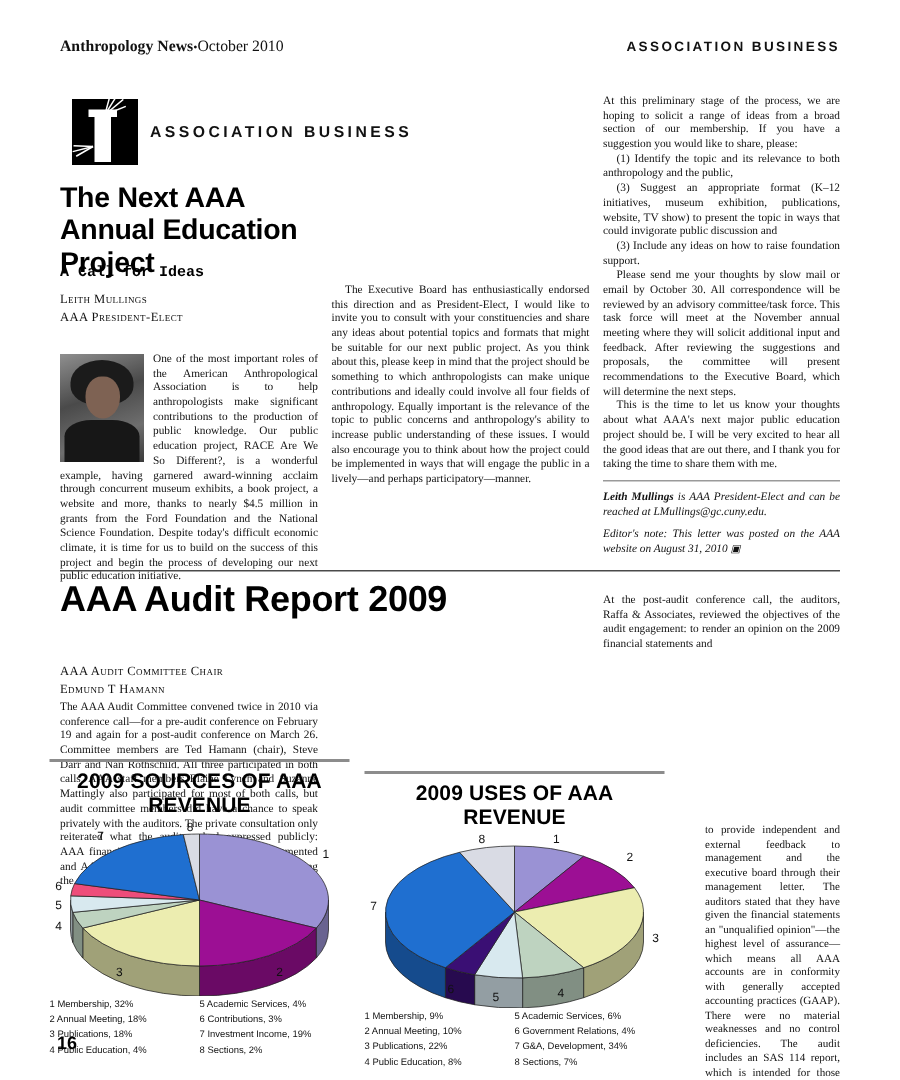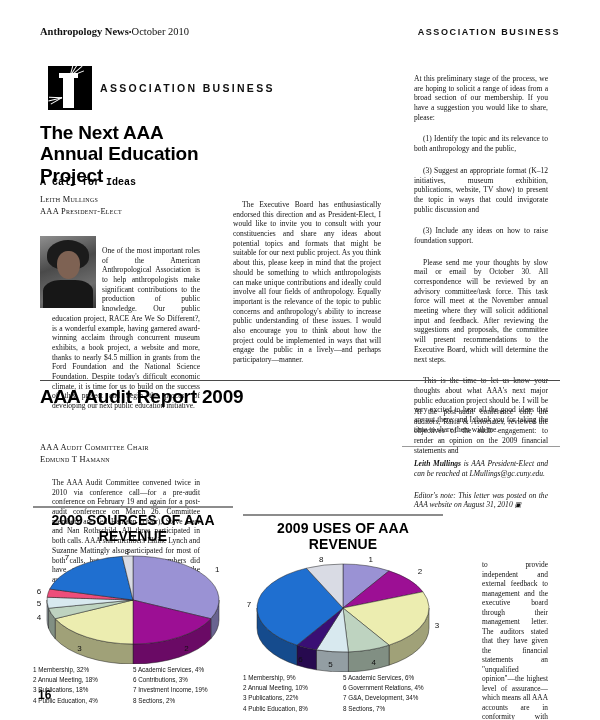--- a/index.html
+++ b/index.html
@@ -59,21 +59,21 @@
   .byline {
     position:absolute; left:40px; top:194px; width:180px;
     font-family:"Liberation Serif", serif;
     font-size:8.4px; line-height:1.42; color:#111;
     font-variant:small-caps; letter-spacing:0.3px;
   }
 
   
   .col { position:absolute; font-size:7.55px; line-height:1.285; text-align:justify;
          color:#111; font-family:"Liberation Serif", serif; }
-  .col p { margin:12px; text-indent:9px; }
+  .col p { margin:0; text-indent:9px; }
   .col p.noind { text-indent:0; }
   .col p + p { margin-top:0px; }
 
   .a1c1 { left:40px; top:234px; width:172px; }
   .a1c2 { left:221px; top:188px; width:172px; }
   .a1c3 { left:402px; top:62px; width:158px; }
 
   .portrait {
     float:left; width:56px; height:72px; margin:2px 6px 2px 0;
     background:linear-gradient(160deg,#8f8f8f 0%,#4a4a4a 40%,#6e6e6e 72%,#3a3a3a 100%);
@@ -100,21 +100,21 @@
   .sig { font-style:italic; }
   .sig b { font-style:italic; font-weight:700; }
   .ednote { font-style:italic;font-family:Liberation Serif, serif; }
   .rule-small { border-top:1px solid #9a9a9a; margin:6px 0 5px 0; width:100%; }
 
   
   .rule-thick { position:absolute; left:40px; top:380px; width:520px; border-top:1.6px solid #4a4a4a; }
   .headline2 {
     position:absolute; left:40px; top:386px; width:400px;
     font-family:"Liberation Sans", sans-serif;
-    font-size:19px; font-weight:700; color:#000; letter-spacing:-0.2px;
+    font-size:24px; font-weight:700; color:#000; letter-spacing:-0.2px;
   }
   .byline2 {
     position:absolute; left:40px; top:442px; width:172px;
     font-family:"Liberation Serif", serif;
     font-size:8.4px; line-height:1.42; color:#111;
     font-variant:small-caps; letter-spacing:0.3px;
   }
   .a2c1 { left:40px; top:466px; width:172px; }
   .a2c3 { left:402px; top:395px; width:158px; }
   .a2c3b { left:470px; top:548px; width:90px; font-size:7.4px; }

